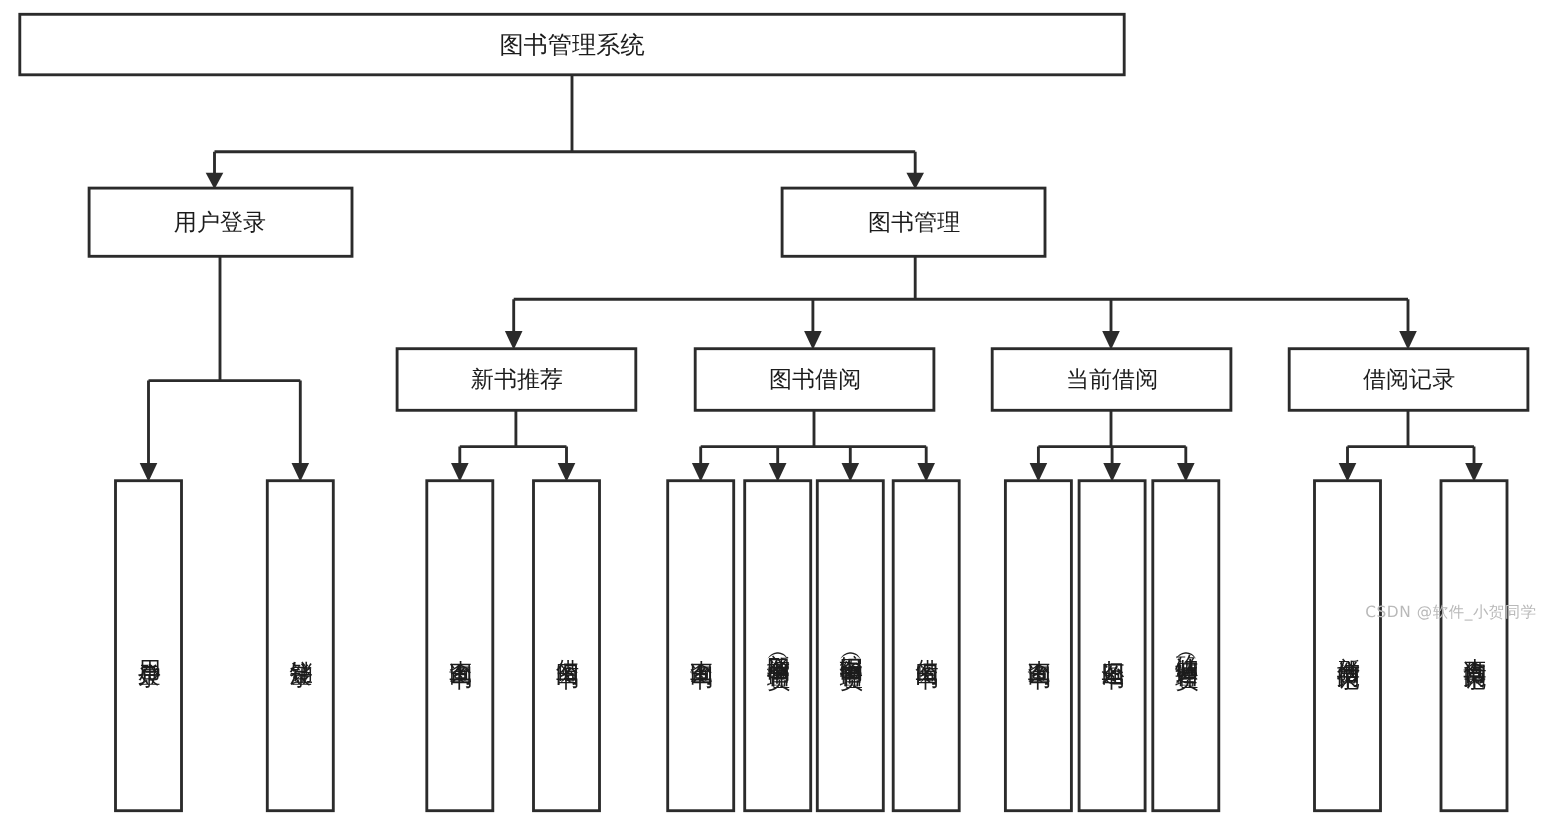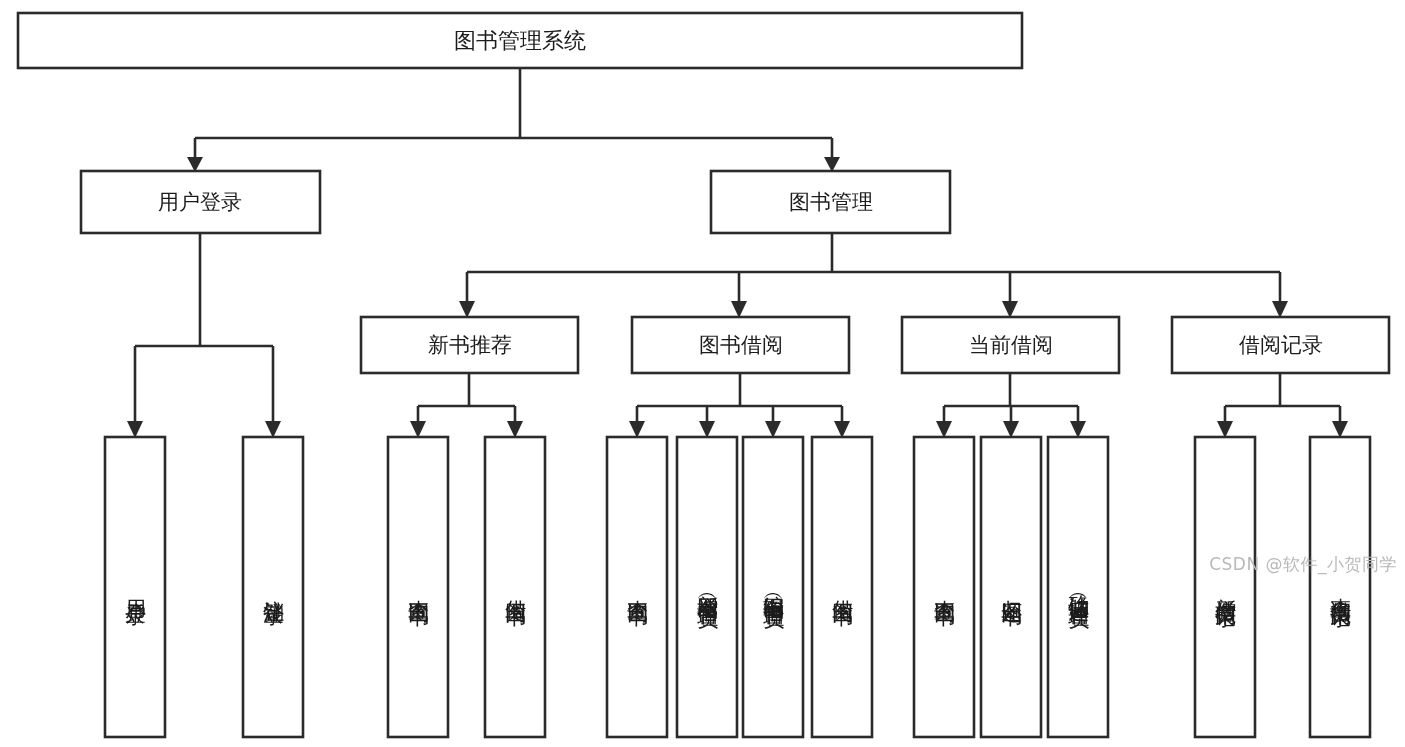--- a/index.html
+++ b/index.html
@@ -65,23 +65,23 @@
     font-family: "DejaVu Sans", "Liberation Sans", sans-serif;
     font-size: 21px;
     line-height: 1.32;
     letter-spacing: 2px;
     color: #1c1c1c;
     white-space: nowrap;
   }
   .watermark {
     position: absolute;
     right: 8px;
-    bottom: 4px;
-    font-family: "DejaVu Sans", "Liberation Sans", sans-serif;
-    font-size: 17px;
+    bottom: 14px;
+    font-family: "DejaVu Sans", "Liberation Sans", sans-serif;
+    font-size: 14px;
     color: #b9b9b9;
     letter-spacing: 0.5px;
     white-space: nowrap;
     user-select: none;
   }
 </style>
 </head>
 <body>
 
 <div id="diagram-root">

